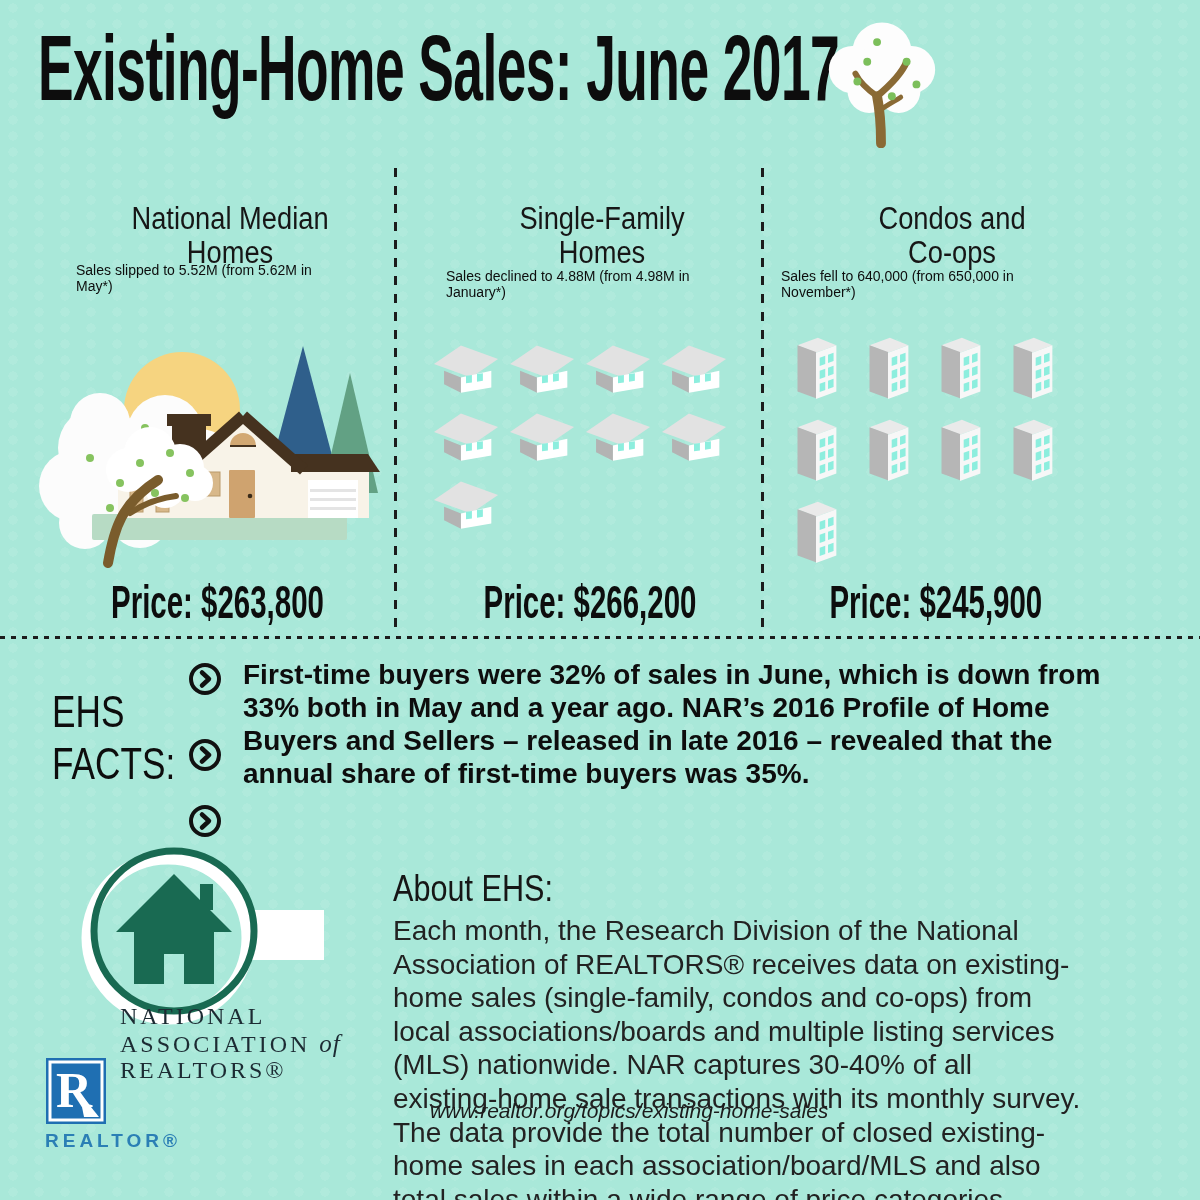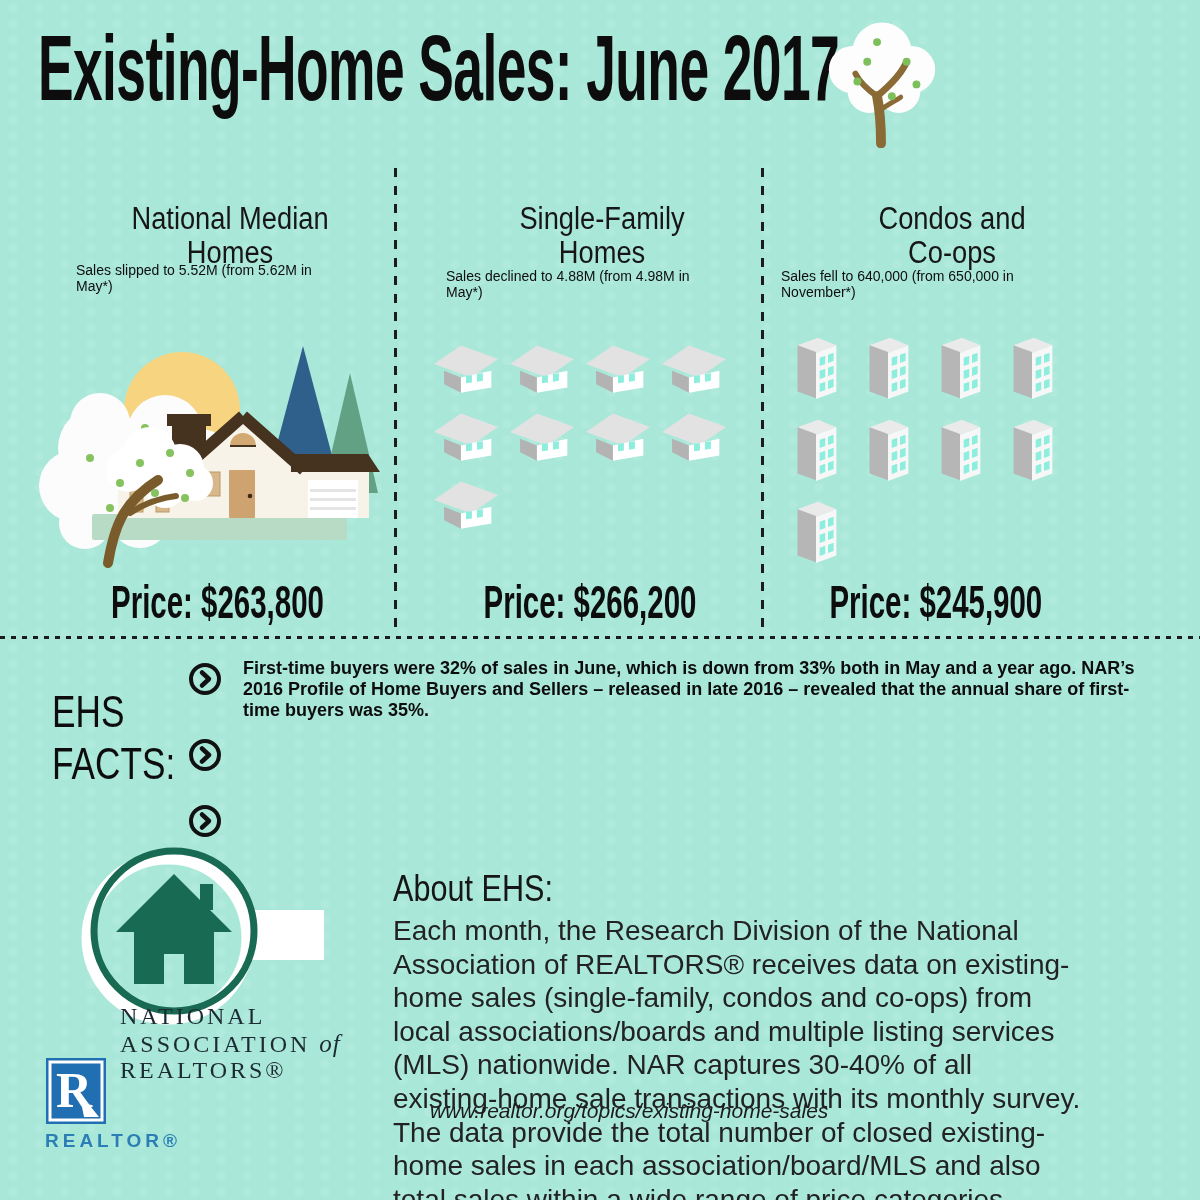--- a/index.html
+++ b/index.html
@@ -35,21 +35,21 @@
     transform:scaleX(.64);transform-origin:center top;white-space:nowrap;}
   .icon-row{display:flex;align-items:flex-end;}
   .house-grid .icon-row{margin-bottom:14px;gap:8px;}
   .condo-grid .icon-row{margin-bottom:8px;gap:20px;}
   .pict.house-icon{width:68px;height:54px;}
   .pict.condo-icon{width:52px;height:74px;}
   
   .facts-label{left:52px;top:686px;margin:0;font-size:44px;font-weight:400;line-height:1.18;color:#0d0d0d;
     transform:scaleX(.8);transform-origin:left top;white-space:nowrap;}
   .fact-icon{width:34px;height:34px;}
-  .fact-text{margin:0;font-size:18px;font-weight:700;line-height:1.18;color:#0d0d0d;width:905px;}
+  .fact-text{margin:0;font-size:28px;font-weight:700;line-height:1.18;color:#0d0d0d;width:905px;}
   
   .about-head{left:393px;top:868px;margin:0;font-size:36px;font-weight:400;color:#161616;
     transform:scaleX(.85);transform-origin:left top;white-space:nowrap;}
   .about-body{left:393px;top:914px;margin:0;width:690px;font-size:28px;line-height:1.2;color:#222;}
   .footnote{left:430px;top:1072px;margin:0;width:680px;font-size:21px;font-style:italic;line-height:1.25;color:#1b1b1b;}
   
   .realtor-word{left:45px;top:1130px;font-size:19px;font-weight:700;letter-spacing:4px;color:#2b7fb5;}
   .nar-lines{left:120px;top:1004px;font-family:"Liberation Serif", serif;font-size:24px;
     letter-spacing:3px;line-height:1.08;color:#1c2b33;}
   .nar-of{font-style:italic;letter-spacing:1px;text-transform:none;font-size:25px;}
@@ -173,21 +173,21 @@
       <circle cx="90" cy="155" r="4" fill="#86c35f"></circle>
         <circle cx="155" cy="170" r="4" fill="#86c35f"></circle>
     </g>
   </svg>
 
   <div class="abs price" style="left:40px;top:575px;width:355px">Price: $263,800</div>
 
   <h2 class="abs col-head" style="left:420px;width:340px">
     <span class="squish" style="width:260px">Single-Family Homes</span>
   </h2>
-  <p class="abs subtitle" style="left:446px;top:268px;width:270px">Sales declined to 4.88M (from 4.98M in May*)</p>
+  <p class="abs subtitle" style="left:446px;top:268px;width:270px">Sales declined to 4.88M (from 4.98M in January*)</p>
   <div class="abs house-grid" style="left:432px;top:342px">
       <div class="icon-row">
         <svg class="pict house-icon">
           <use href="#house-icon"></use>
         </svg>
         <svg class="pict house-icon">
           <use href="#house-icon"></use>
         </svg>
         <svg class="pict house-icon">
           <use href="#house-icon"></use>

